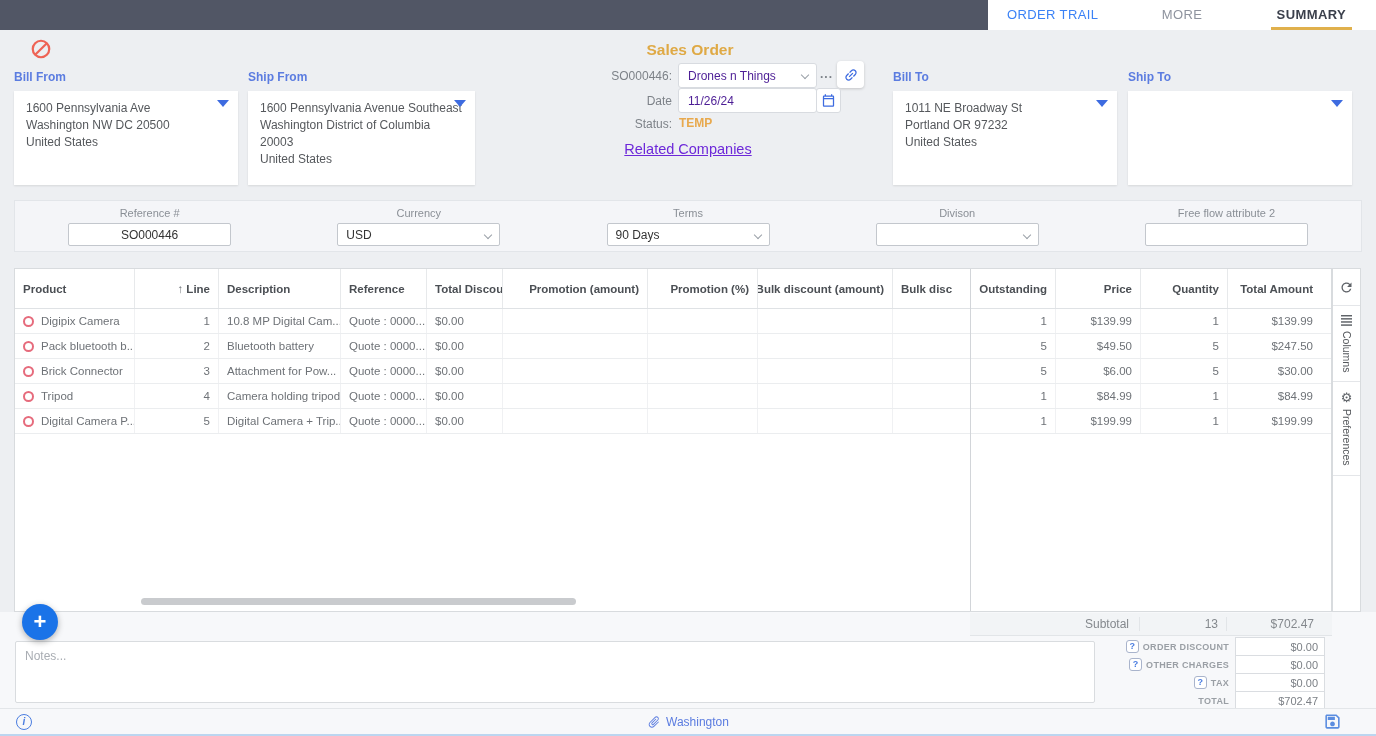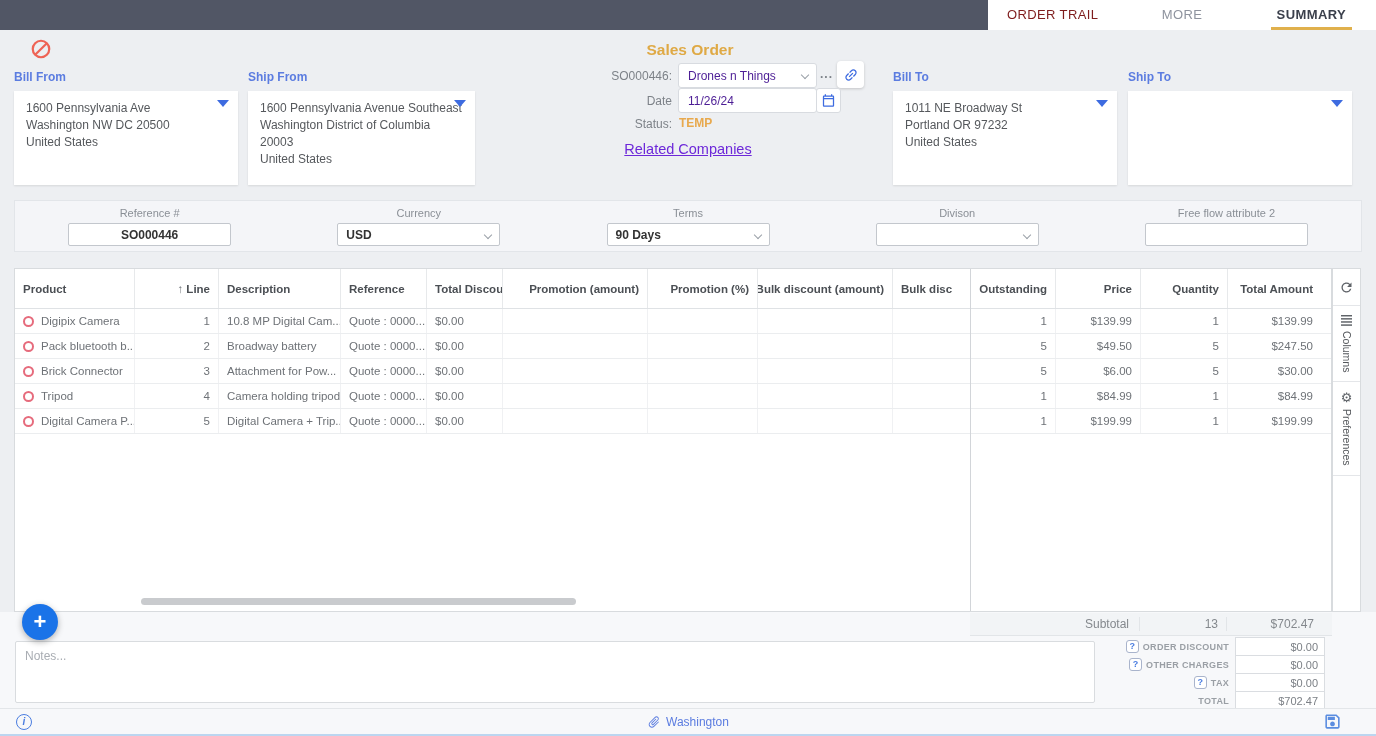--- a/index.html
+++ b/index.html
@@ -6,21 +6,21 @@
   body { width:1376px; height:736px; position:relative; background:#edeff2;
          font-family:"Liberation Sans", sans-serif; overflow:hidden; }
 
   
   .topbar { position:absolute; left:0; top:0; width:1376px; height:30px; background:#ffffff; }
   .topbar-dark { position:absolute; left:0; top:0; width:988px; height:30px; background:#515665; }
   .tabs { position:absolute; left:988px; top:0; width:388px; height:30px; display:flex; }
   .tab { flex:1; display:flex; align-items:flex-end; justify-content:center; cursor:pointer;
          font-size:13px; letter-spacing:.4px; color:#8e939e; }
   .tab span.tlab { padding:7px 6px 5px; border-bottom:3px solid transparent; }
-  .tab.dim { color:#7f1d1d; }
+  .tab.dim { color:#3b82f6; }
   .tab.active { color:#3a3f4b; font-weight:bold; }
   .tab.active span.tlab { border-bottom-color:#e0b04c; }
 
   
   .cancel-btn { position:absolute; left:30px; top:38px; width:22px; height:22px; cursor:pointer; }
   .addr-label { position:absolute; top:70px; font-size:12px; font-weight:bold; color:#5b7ce0; }
   .addr-box { position:absolute; top:91px; height:94px; background:#fff; box-shadow:0 1px 2px rgba(0,0,0,.1);
               padding:9px 12px; font-size:12px; color:#55585c; line-height:17px; }
   .tri { position:absolute; top:9px; right:9px; width:0; height:0;
          border-left:6px solid transparent; border-right:6px solid transparent; border-top:7px solid #3d6be0; cursor:pointer; }
@@ -43,21 +43,21 @@
   .status-val { position:absolute; left:679px; top:116px; font-size:12px; font-weight:bold; color:#e8a94e; }
   .related-link { position:absolute; left:598px; top:141px; width:180px; text-align:center;
                   font-size:14.5px; color:#6d28d9; text-decoration:underline; cursor:pointer; }
 
   
   .attr-band { position:absolute; left:14px; top:200px; width:1348px; height:52px; background:#f4f5f8;
                border:1px solid #e2e5e9; display:flex; }
   .attr-col { flex:1; text-align:center; }
   .attr-label { margin-top:6px; font-size:11px; color:#8a8f96; }
   .attr-control { margin:4px auto 0; width:163px; height:23px; background:#fff; border:1px solid #c3c7cd;
-                  border-radius:2px; display:flex; align-items:center; font-size:12px; font-weight:bold; color:#333; }
+                  border-radius:2px; display:flex; align-items:center; font-size:12px; font-weight:normal; color:#333; }
   .attr-control.inp { text-align:center; justify-content:center; font-family:"Liberation Sans",sans-serif; }
   input.attr-control { display:block; outline:none; }
   .attr-control.sel { padding:0 8px; cursor:pointer; }
   .attr-control.sel .sel-text { flex:1; text-align:left; }
 
   
   .grid { position:absolute; left:14px; top:268px; width:1318px; height:344px; background:#fff;
           border:1px solid #d8dbde; }
   .grid-header { display:flex; height:40px; border-bottom:1px solid #dfe2e5; }
   .gh-cell { border-right:1px solid #e7e9eb; display:flex; align-items:center; padding:0 8px;
@@ -303,21 +303,21 @@
       </div>
       <div class="grid-row">
         <div class="gr-cell al-l" style="width: 120px;">
           <span class="row-marker"></span>
           <span>Pack bluetooth b...</span>
         </div>
         <div class="gr-cell al-r" style="width: 84px;">
           <span>2</span>
         </div>
         <div class="gr-cell al-l" style="width: 122px;">
-          <span>Broadway battery</span>
+          <span>Bluetooth battery</span>
         </div>
         <div class="gr-cell al-l" style="width: 86px;">
           <span>Quote : 0000...</span>
         </div>
         <div class="gr-cell al-l" style="width: 76px;">
           <span>$0.00</span>
         </div>
         <div class="gr-cell al-r" style="width: 145px;"></div>
         <div class="gr-cell al-r" style="width: 110px;"></div>
         <div class="gr-cell al-r" style="width: 135px;"></div>

